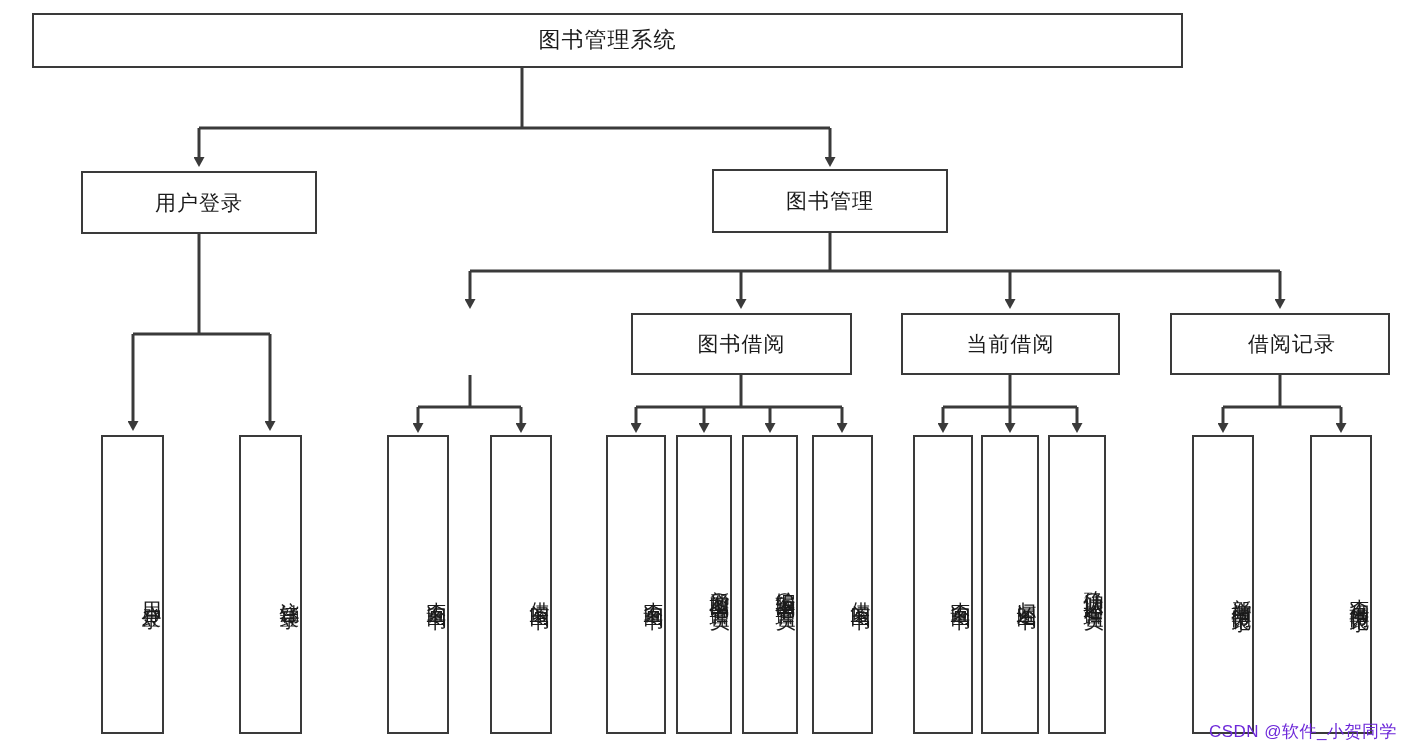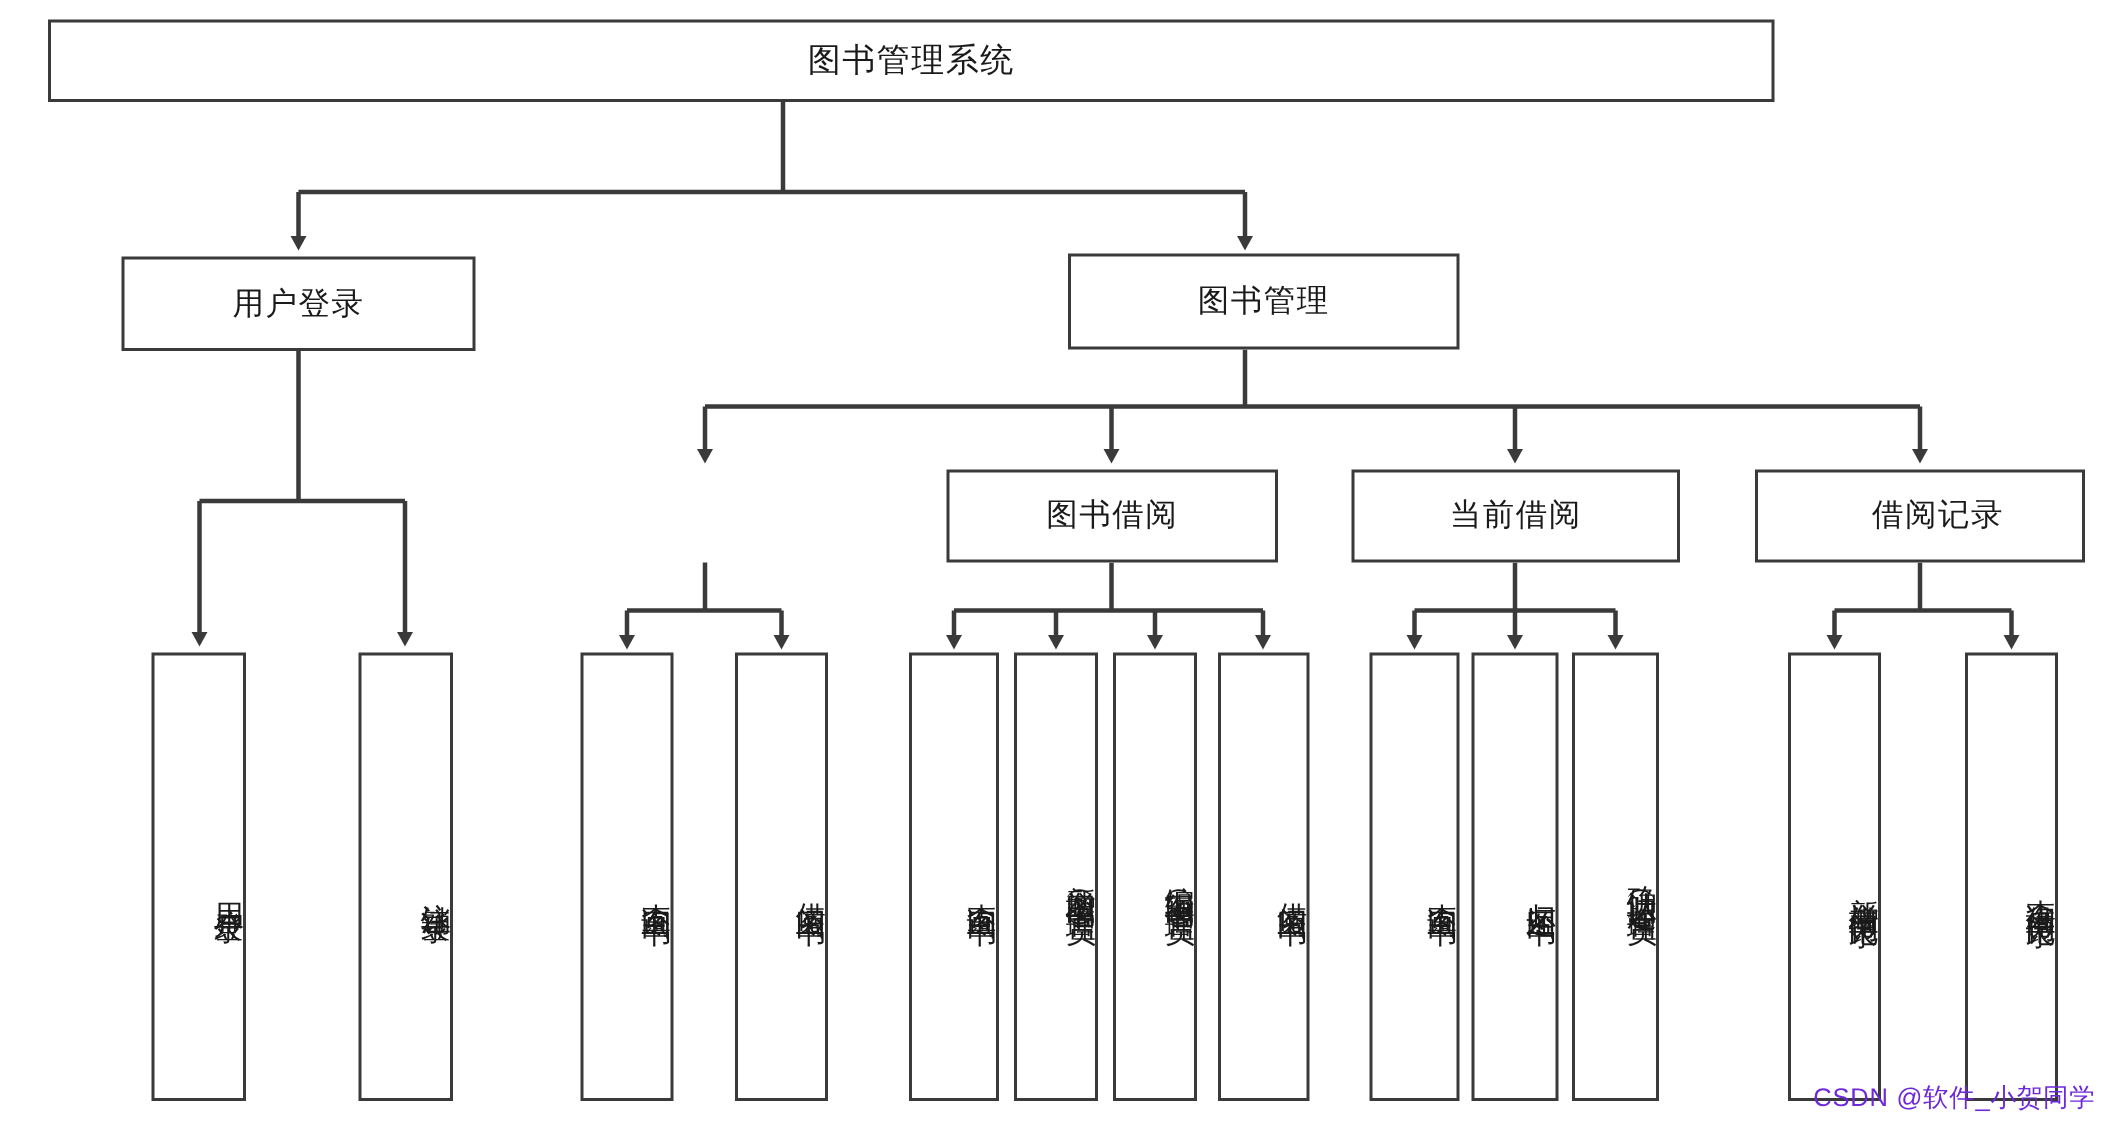--- a/index.html
+++ b/index.html
@@ -117,21 +117,21 @@
       <path d="M1280,375 L1280,407"></path>
       <path d="M1223,407 L1341,407"></path>
       <path d="M1223,407 L1223,424" marker-end="url(#arw)"></path>
       <path d="M1341,407 L1341,424" marker-end="url(#arw)"></path>
     </g>
   </svg>
 
   <div class="node h root" style="left:20px; top:13px; width:1151px; height:55px;margin-left:12px;">图书管理系统</div>
 
   <div class="node h" style="left:81px; top:171px; width:236px; height:63px;">用户登录</div>
-  <div class="node h" style="left:712px; top:169px; width:261px; height:64px;">图书管理</div>
+  <div class="node h" style="left:712px; top:169px; width:236px; height:64px;">图书管理</div>
 
   <div class="node h" style="left:631px; top:313px; width:221px; height:62px;">图书借阅</div>
   <div class="node h" style="left:901px; top:313px; width:219px; height:62px;">当前借阅</div>
   <div class="node h" style="left:1170px; top:313px; width:220px; height:62px;padding-left:24px;">借阅记录</div>
 
   <div class="node v" style="left:101px; top:435px; width:63px; height:299px;">用户登录</div>
   <div class="node v" style="left:239px; top:435px; width:63px; height:299px;">注销登录</div>
 
   <div class="node v" style="left:387px; top:435px; width:62px; height:299px;">查询图书</div>
   <div class="node v" style="left:490px; top:435px; width:62px; height:299px;">借阅图书</div>

